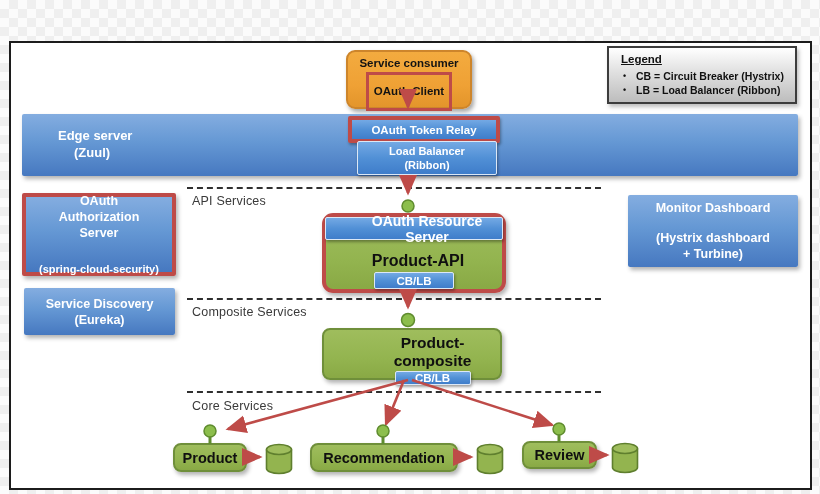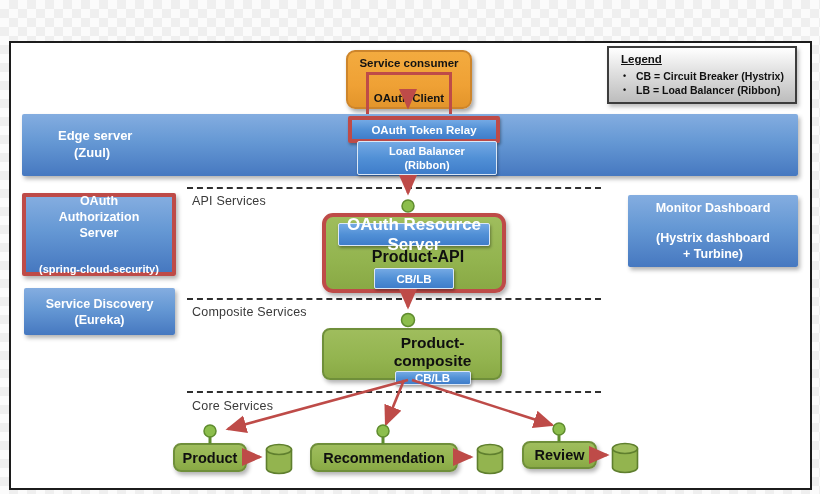--- a/index.html
+++ b/index.html
@@ -27,21 +27,21 @@
   .green-box{background:linear-gradient(180deg,#9fbd5d 0%,#93b44f 60%,#89a945 100%);
     border:2px solid #6f8f3a;border-radius:8px;color:#101010;font-weight:bold;
     box-shadow:2px 3px 4px rgba(0,0,0,0.30);
     display:flex;align-items:center;justify-content:center;text-align:center;}
 
   
   .consumer{background:linear-gradient(180deg,#f3ab3f 0%,#efa135 60%,#e3952b 100%);
     border:2px solid #cd852b;border-radius:9px;color:#131313;font-weight:bold;
     font-size:11.5px;line-height:15px;text-align:center;padding-top:4px;
     box-shadow:2px 3px 4px rgba(0,0,0,0.35);}
-  .oauth-highlight{display:inline-block;border:3px solid #be4b48;padding:16px 5px;margin:1px 4px;}
+  .oauth-highlight{display:inline-block;border:3px solid #be4b48;padding:9px 5px;margin:1px 4px;}
 
   
   .legend{background:linear-gradient(180deg,#ffffff 0%,#e3e3e3 40%,#bdbdbd 100%);
     border:2px solid #3c3c3c;color:#111;padding:5px 10px 4px 12px;
     box-shadow:2px 3px 4px rgba(0,0,0,0.25);}
   .legend .title{font-size:11.5px;font-weight:bold;text-decoration:underline;margin-bottom:4px;}
   .legend .item{font-size:10.5px;font-weight:bold;line-height:14px;white-space:nowrap;}
   .legend .bullet{display:inline-block;width:13px;padding-left:2px;font-size:9px;vertical-align:1px;}
 
   
@@ -113,22 +113,22 @@
     <div class="abs blue-panel" style="left:617px;top:152px;width:170px;height:72px;display:flex;align-items:center;justify-content:center;">
       <div class="panel-text">
         <div>Monitor Dashboard</div>
         <div style="height:14px;"></div>
         <div>(Hystrix dashboard</div>
         <div>+ Turbine)</div>
       </div>
     </div>
 
     <div class="abs green-box red-border" style="left:311px;top:170px;width:184px;height:80px;border-radius:11px;flex-direction:column;justify-content:flex-start;">
-      <div class="blue-btn" style="width:150px;height:21px;margin-top:6px;font-size:17px;">OAuth Resource Server</div>
-      <div style="font-size:16px;margin-top:2px;padding-left:8px;">Product-API</div>
+      <div class="blue-btn" style="width:150px;height:21px;font-size:14px;padding-left:26px;">OAuth Resource Server</div>
+      <div style="font-size:16px;margin-top:12px;padding-left:8px;">Product-API</div>
       <div class="blue-btn" style="width:78px;height:20px;margin-top:2px;font-size:11.5px;">CB/LB</div>
     </div>
 
     <div class="abs green-box" style="left:311px;top:285px;width:180px;height:52px;flex-direction:column;justify-content:flex-start;padding-left:41px;">
       <div style="font-size:15.5px;margin-top:4px;">Product-composite</div>
       <div class="blue-btn" style="width:74px;height:19px;margin-top:1px;font-size:11.5px;">CB/LB</div>
     </div>
 
     <div class="abs green-box" style="left:162px;top:400px;width:74px;height:29px;font-size:14.5px;">Product</div>
     <div class="abs green-box" style="left:299px;top:400px;width:148px;height:29px;font-size:14.5px;">Recommendation</div>

